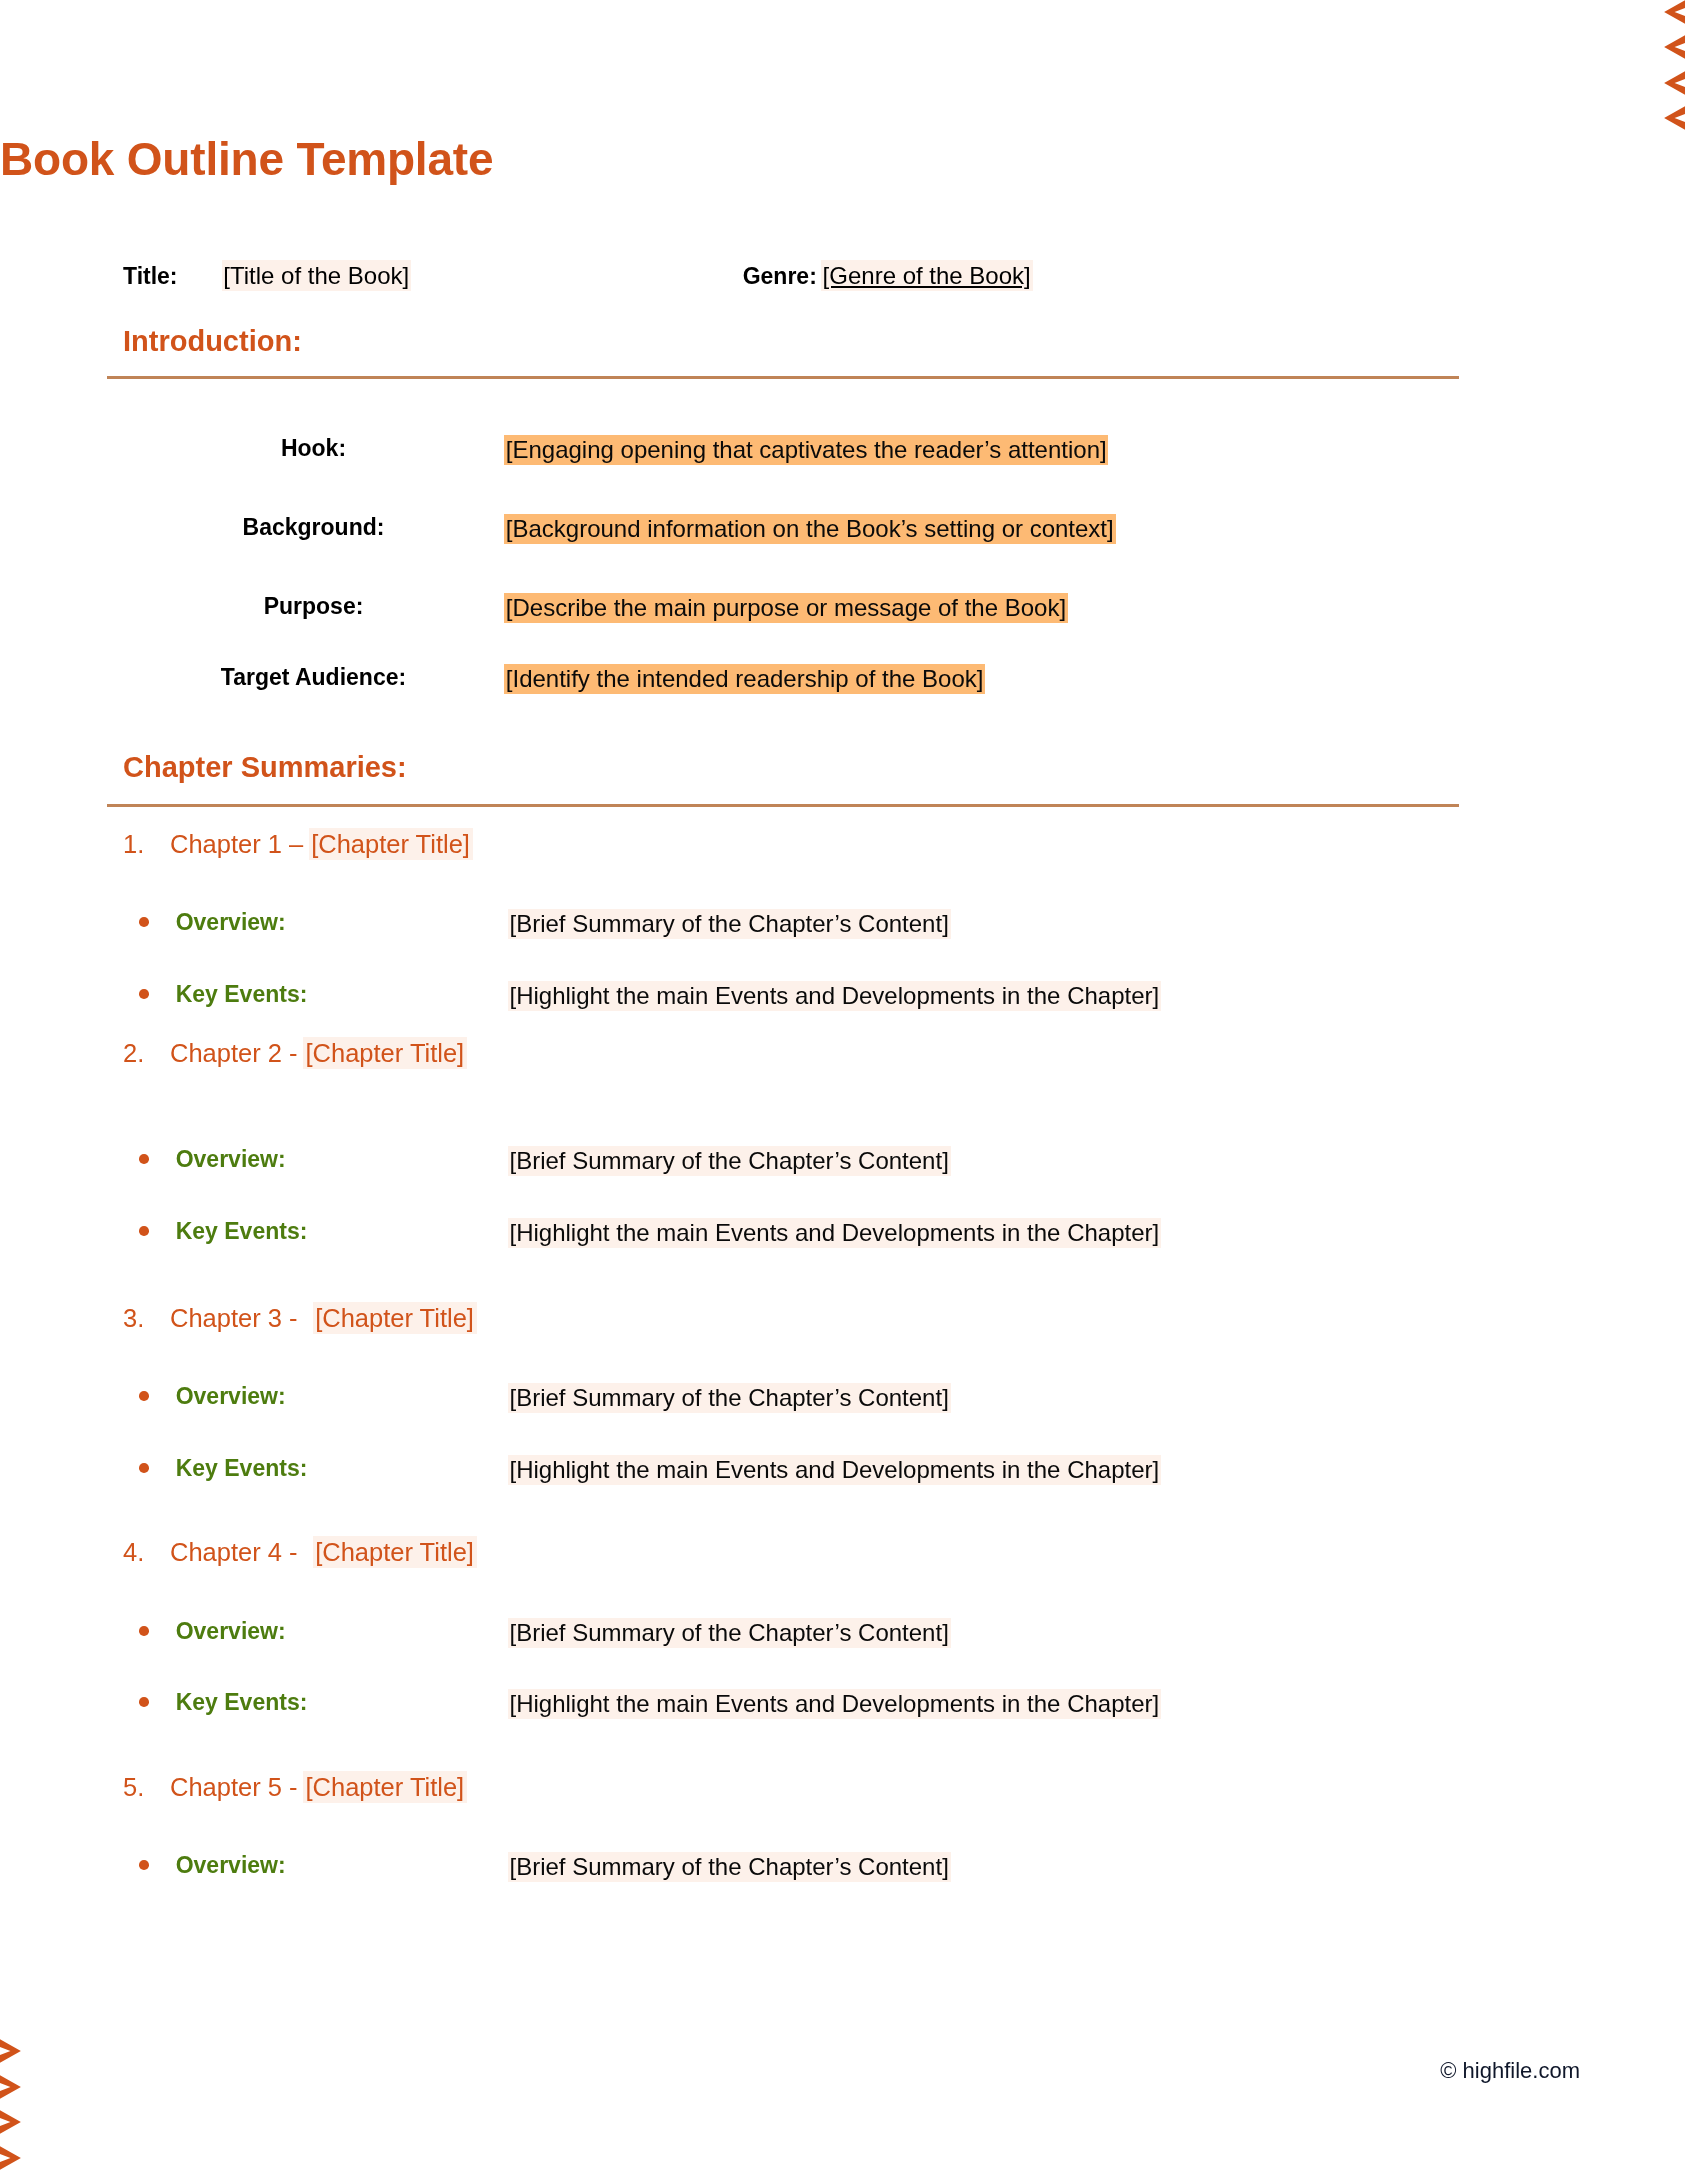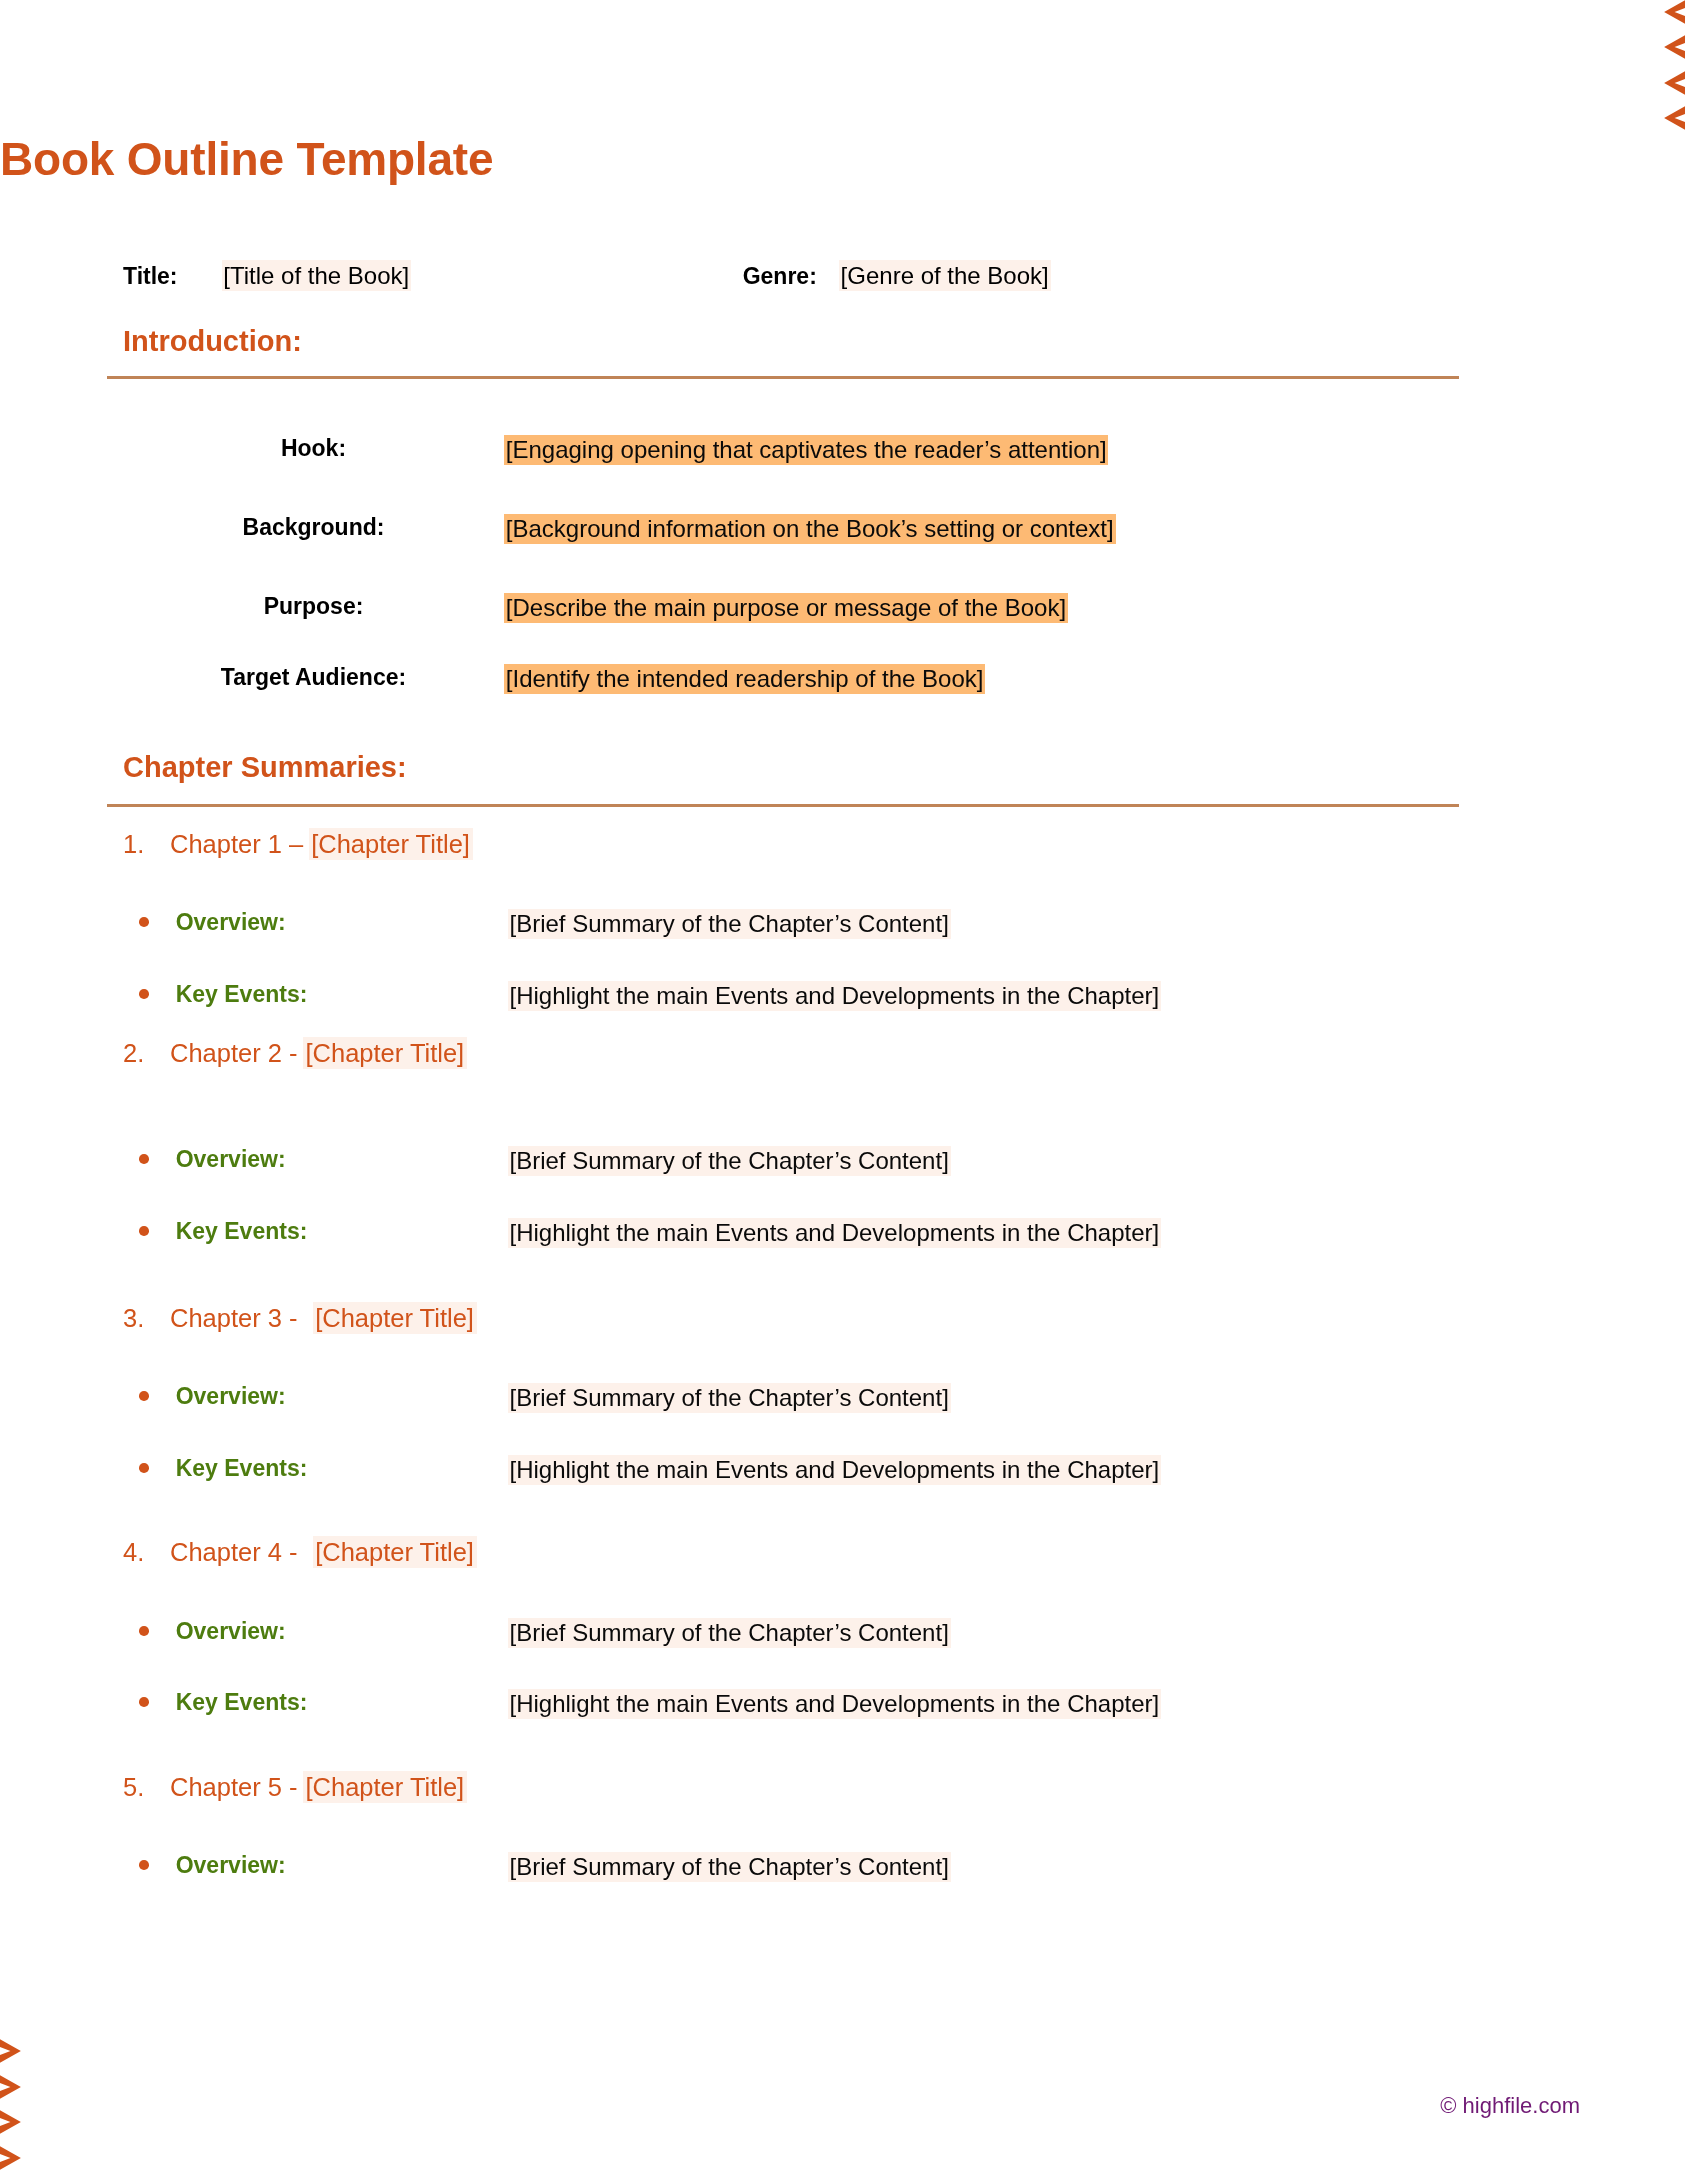--- a/index.html
+++ b/index.html
@@ -63,21 +63,21 @@
   .meta-value {
     background: #FDF1EA;
     padding: 1.8px 1.8px;
   }
   .meta-title-block { display: inline-block; }
   .meta-title-block .meta-value { margin-left: 44px; }
   .meta-genre-block {
     display: inline-block;
     margin-left: 325px;
   }
-  .meta-genre-block .meta-value { margin-left: 22px; }
+  .meta-genre-block .meta-value { margin-left: 4px; text-decoration: underline; }
 
   
   .section-head {
     position: absolute;
     left: 123px;
     width: 1334px;
     font-size: 29px;
     font-weight: bold;
     color: #D1531A;
   }
@@ -171,22 +171,21 @@
   }
 
   
   .footer {
     position: absolute;
     top: 2058px;
     left: 0;
     width: 1580px;
     text-align: right;
     font-size: 22px;
-    color: #701a75;
-    margin-top: 35px;
+    color: #0f172a;
   }
 </style>
 </head>
 <body>
 
 <div class="page">
 
   <div class="chev-group chev-tr">
     <span class="chev">
       <svg viewBox="0 0 46 27">

